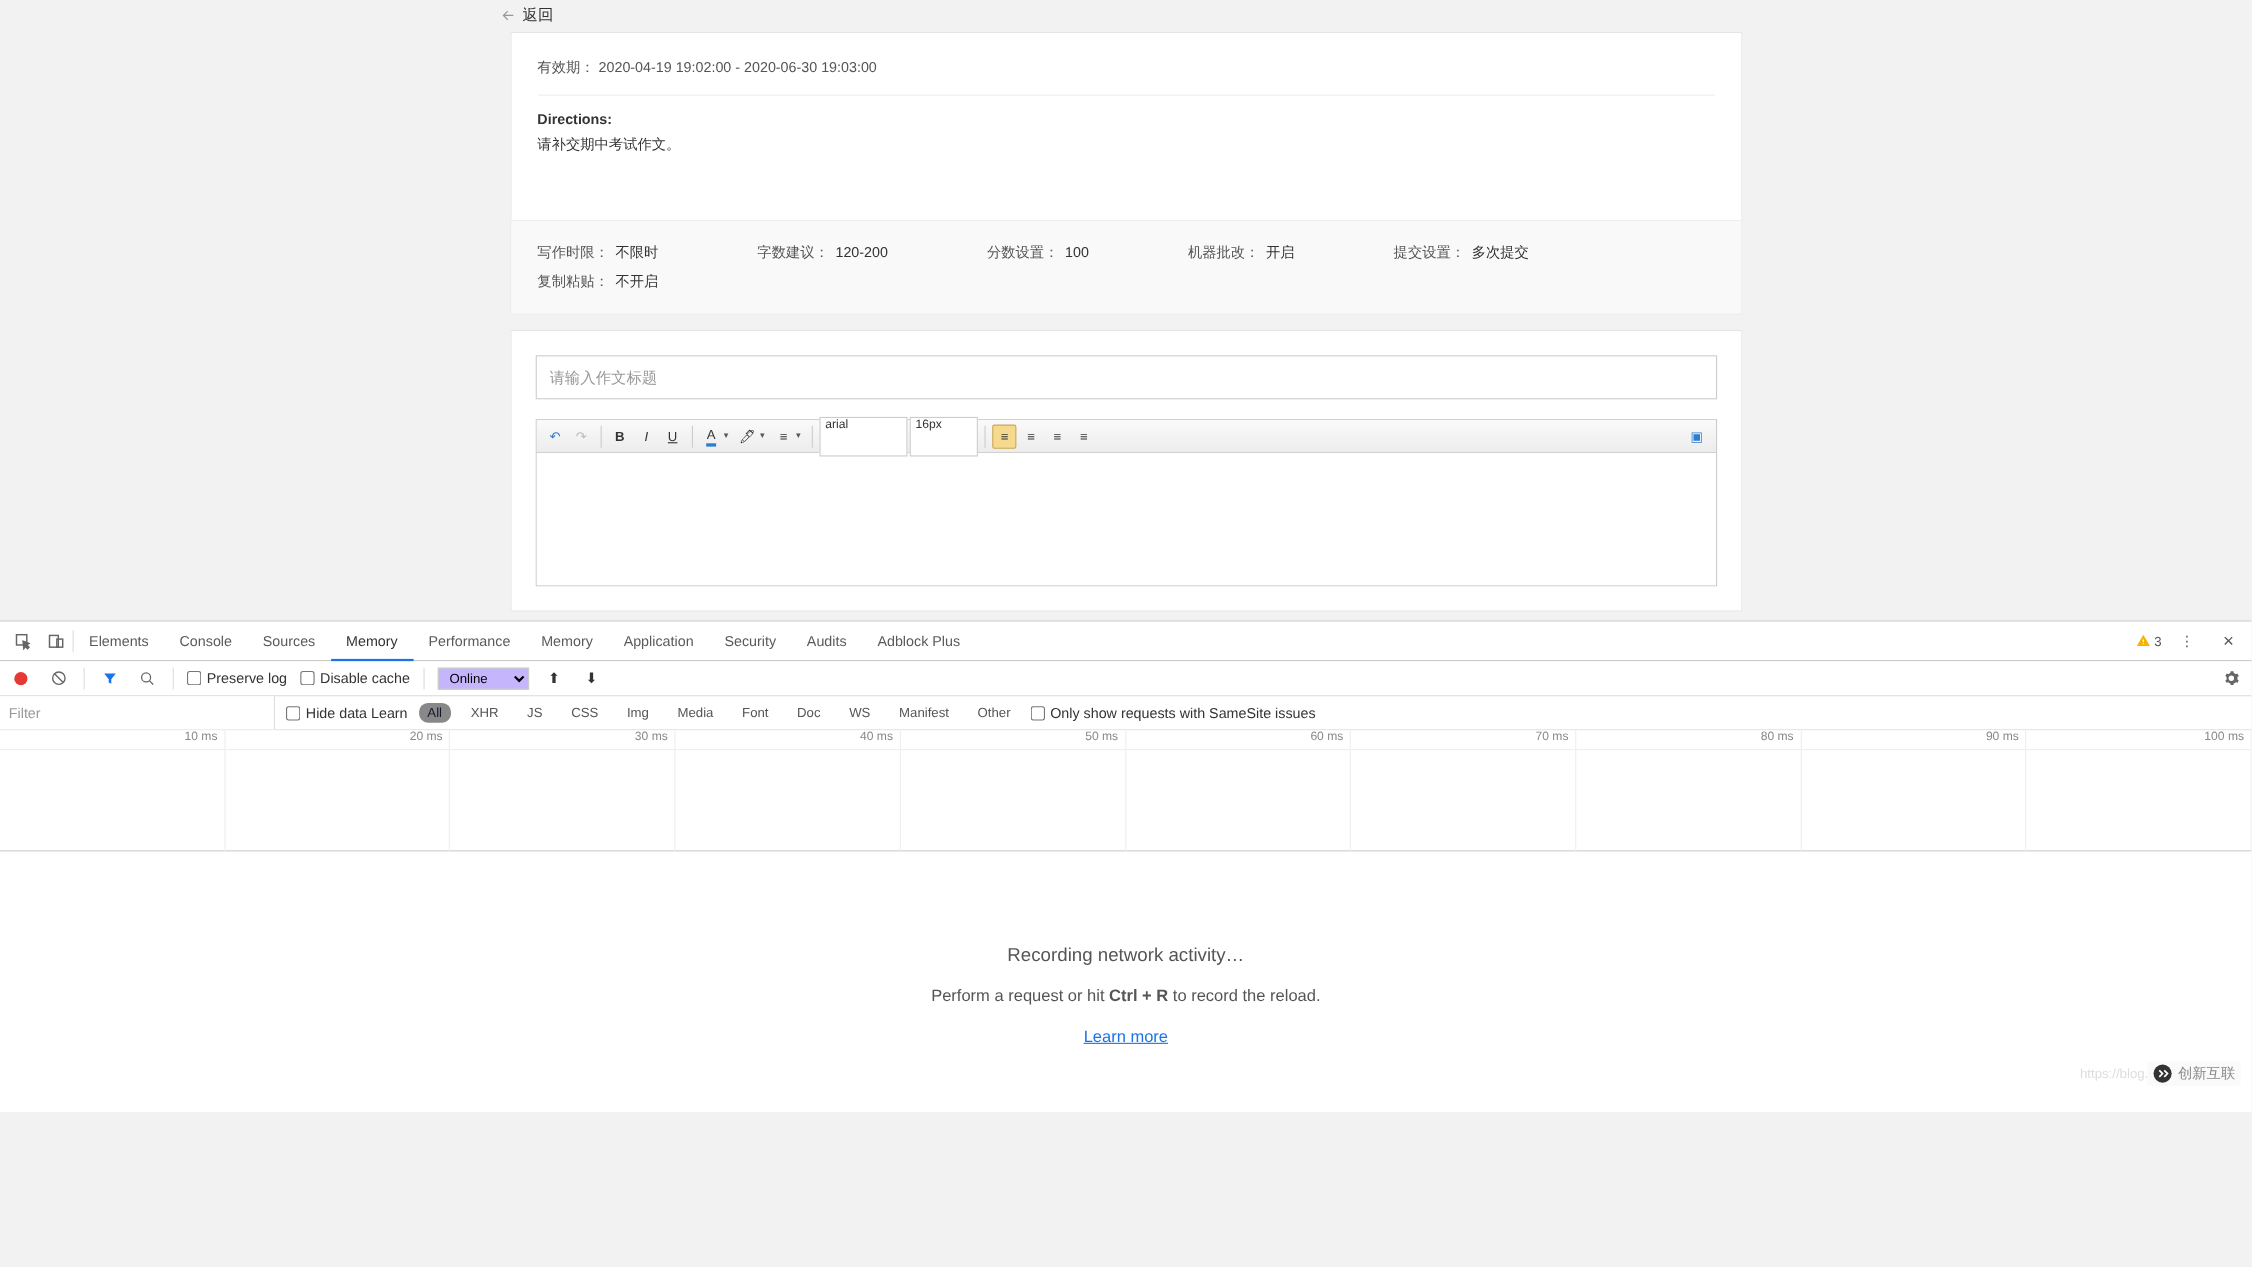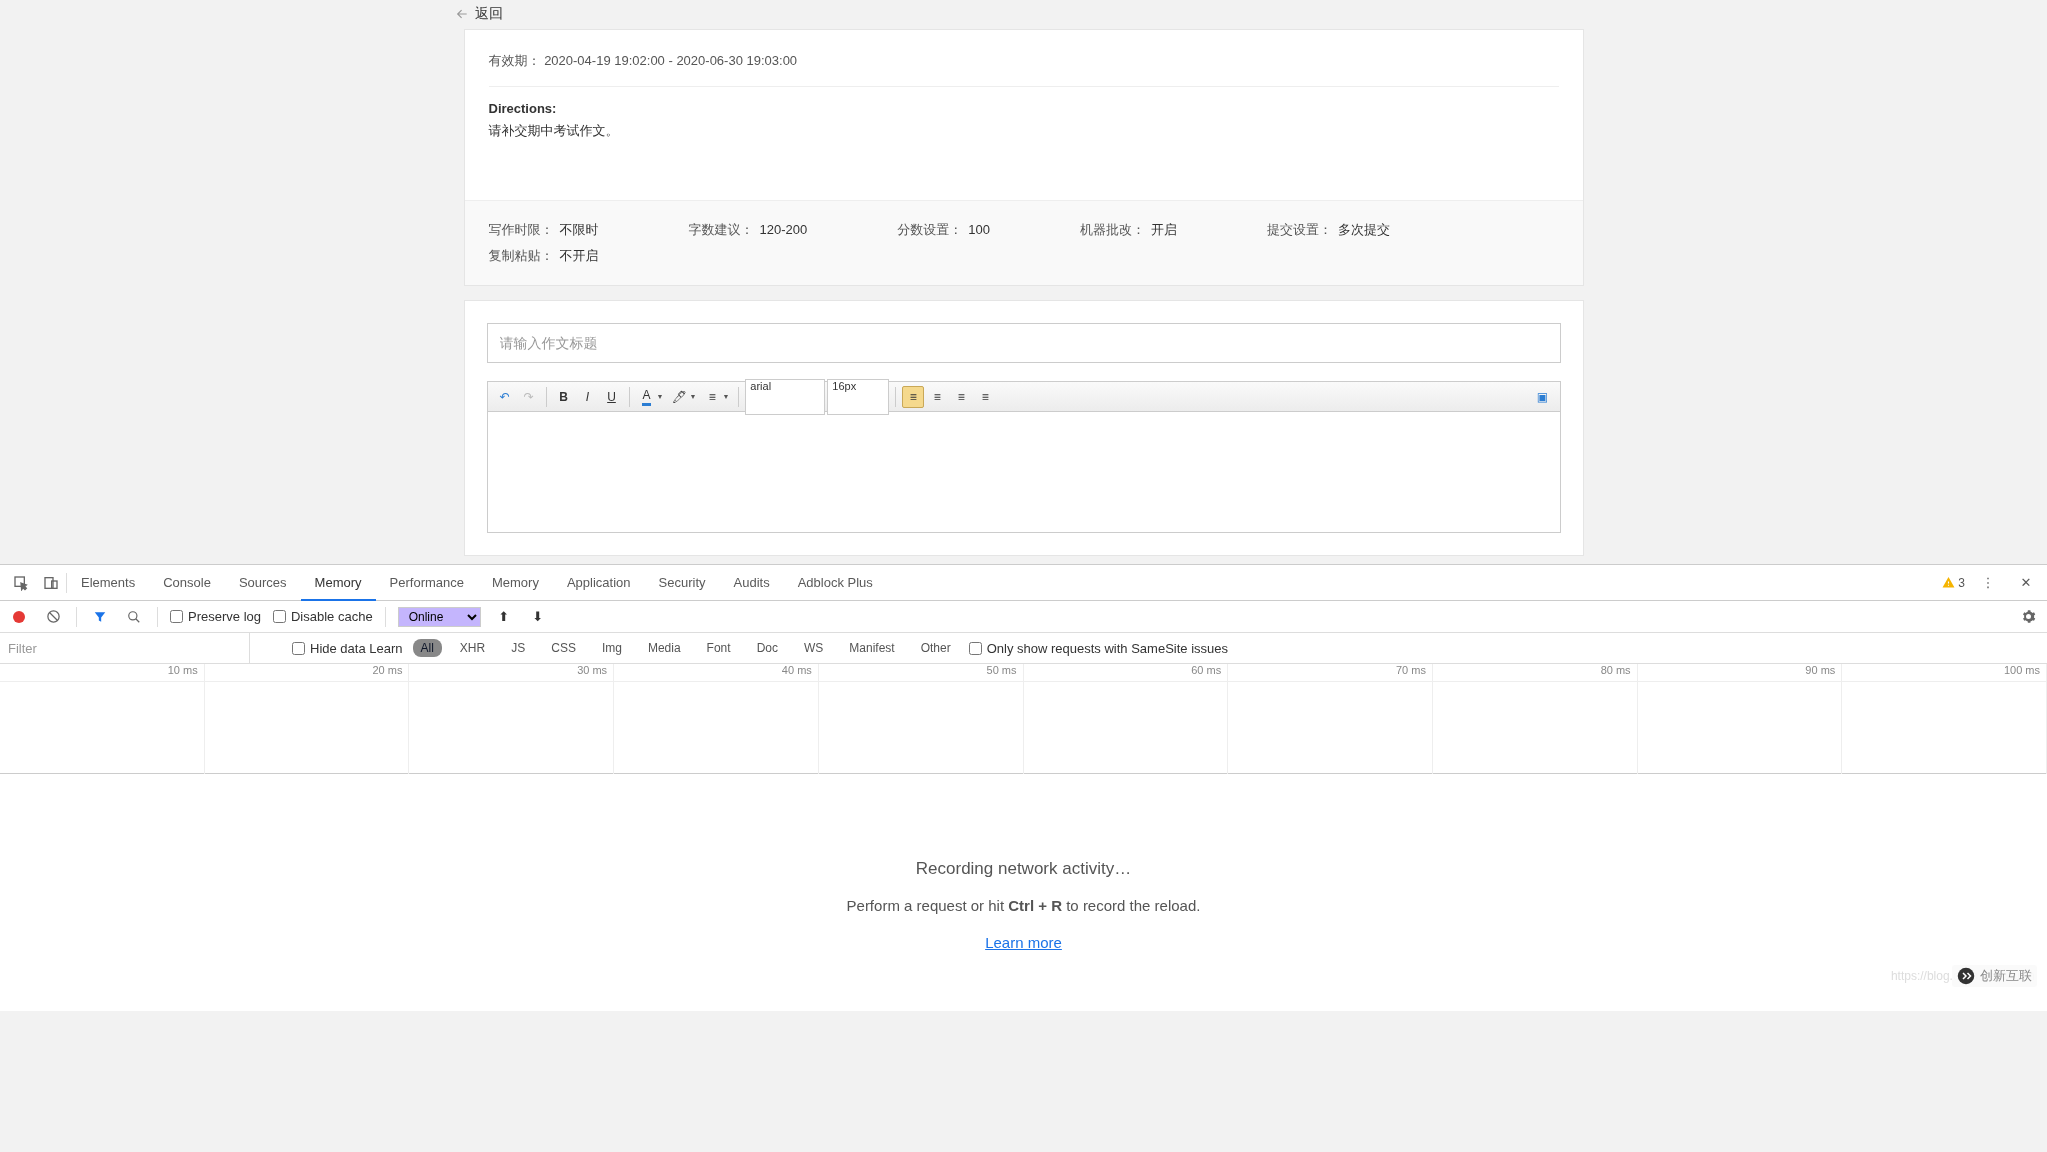--- a/index.html
+++ b/index.html
@@ -51,21 +51,21 @@
 .warn-badge { display:flex; align-items:center; gap:3px; font-size:12px; color:#555; }
 .warn-badge svg { width:13px; height:13px; }
 
 .dt-toolbar { display:flex; align-items:center; height:32px; border-bottom:1px solid #ddd; padding:0 8px; gap:12px; font-size:13px; color:#333; }
 .dt-tb-ic { width:22px; height:22px; display:flex; align-items:center; justify-content:center; cursor:pointer; }
 .dt-cb { display:flex; align-items:center; gap:5px; }
 .dt-cb input { width:13px; height:13px; }
 .dt-select { border:1px solid #ccc; padding:1px 20px 1px 6px; font-size:12px; background:#c4b5fd; }
 .dt-sep { width:1px; height:20px; background:#ddd; }
 
-.dt-filterbar { display:flex; align-items:center; height:31px; border-bottom:1px solid #ddd; font-size:13px;gap:32px; }
+.dt-filterbar { display:flex; align-items:center; height:31px; border-bottom:1px solid #ddd; font-size:13px; }
 .filter-input { height:100%; border:none; border-right:1px solid #ddd; padding:0 8px; width:250px; font-size:13px; }
 .filter-input::placeholder { color:#999; }
 .pill { padding:2px 8px; border-radius:8px; font-size:12px; cursor:pointer; color:#555; }
 .pill.active { background:#888; color:#0f172a; }
 .filterbar-items { display:flex; align-items:center; gap:10px; padding:0 10px; flex:1; }
 
 .dt-timeline { height:110px; border-bottom:1px solid #ccc; position:relative; background:#fff; }
 .ticks { display:flex; height:18px; border-bottom:1px solid #eee; font-size:11px; color:#888; }
 .tick { flex:1; text-align:right; padding-right:6px; border-right:1px solid #eee; }
 .empty-grid { flex:1; display:flex; }

